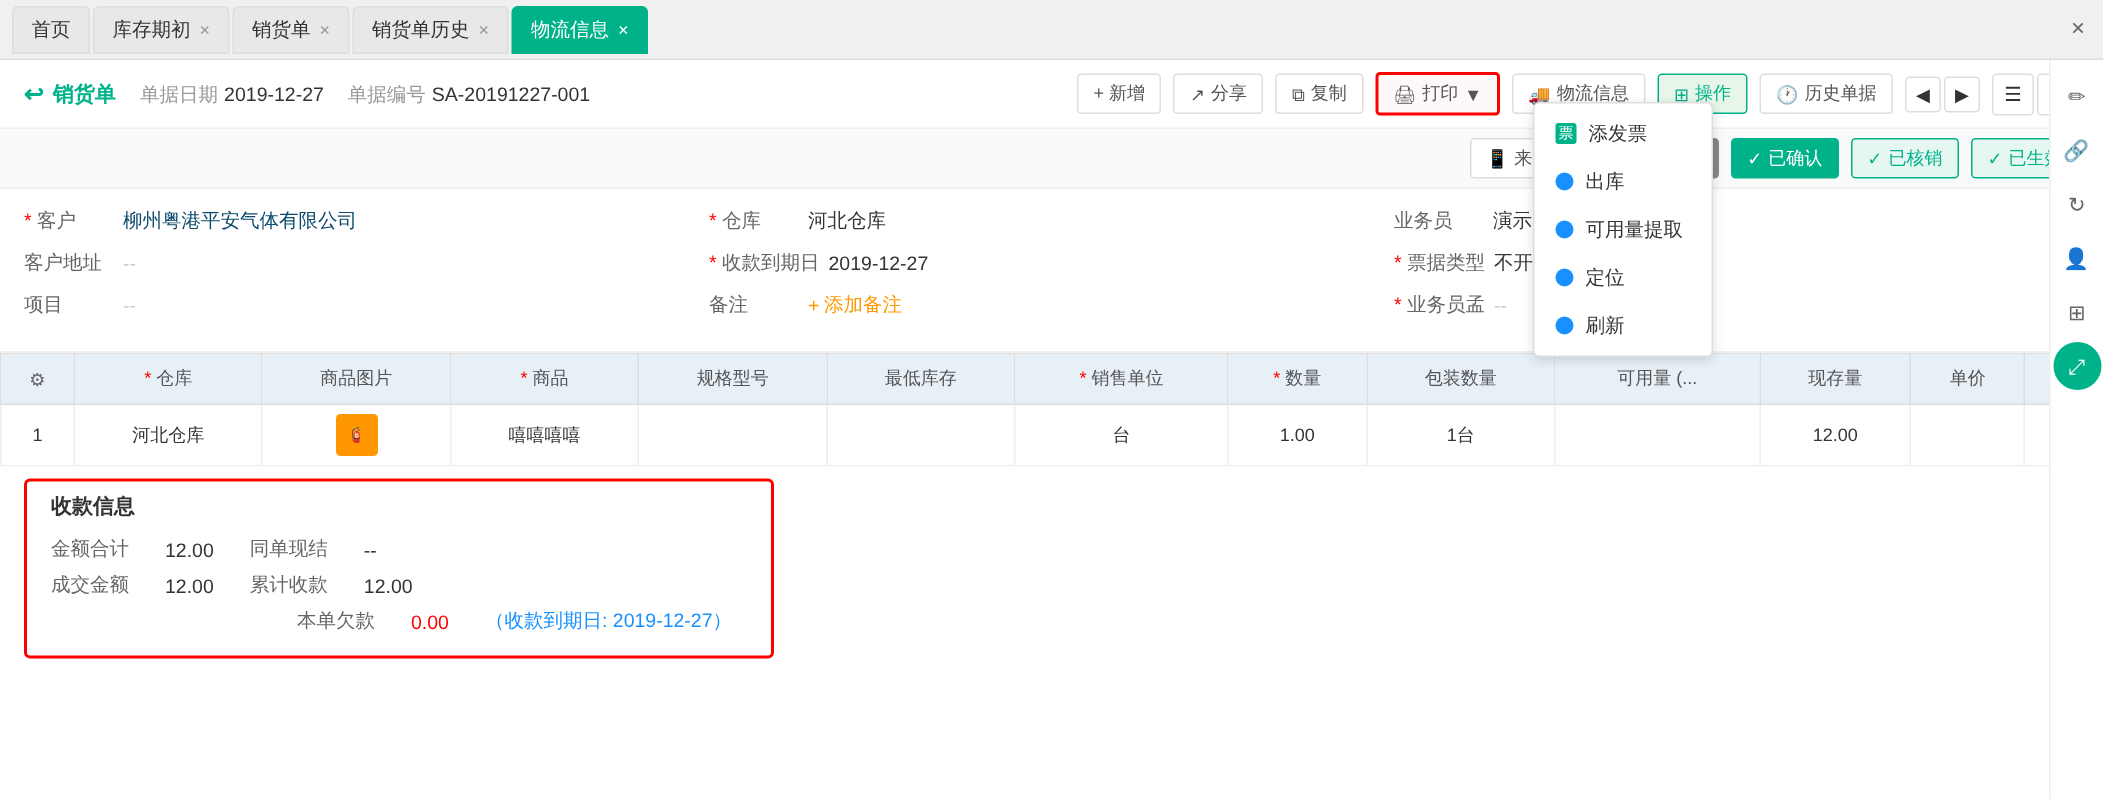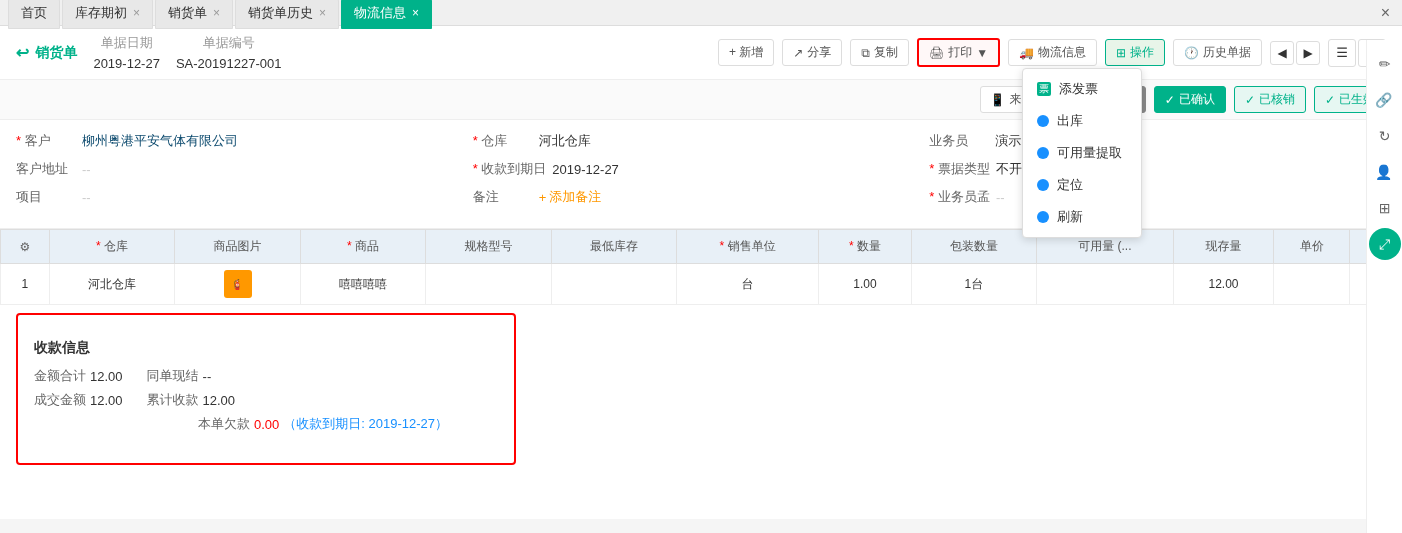--- a/index.html
+++ b/index.html
@@ -1,40 +1,40 @@
 <!DOCTYPE html>
 <html><head>
   <meta charset="utf-8">
   <style>
     * { box-sizing: border-box; margin: 0; padding: 0; }
     body { font-family: 'Microsoft YaHei', Arial, sans-serif; font-size: 13px; background: #f5f5f5; color: #333; overflow: hidden; }
 
     
     .tab-bar {
       display: flex; align-items: center; background: #f0f0f0; border-bottom: 1px solid #ddd;
-      height: 26px; padding: 0 8px; gap: 2px;
+      height: 40px; padding: 0 8px; gap: 2px;
     }
     .tab {
       display: flex; align-items: center; padding: 0 12px; height: 32px; border-radius: 4px 4px 0 0;
       cursor: pointer; font-size: 13px; gap: 6px; background: #e8e8e8; border: 1px solid #ddd;
     }
     .tab.highlight { background: #00b28a; color: #fff; border-color: #00b28a; }
     .tab-close { font-size: 12px; color: #999; cursor: pointer; }
     .tab-bar-right { margin-left: auto; font-size: 16px; cursor: pointer; color: #666; padding: 4px; }
 
     
     .main-content { background: #fff; height: calc(100vh - 40px); overflow: hidden; }
 
     
     .doc-header {
       display: flex; align-items: center; padding: 8px 16px; border-bottom: 1px solid #eee;
       gap: 16px; background: #fff;
     }
     .doc-title { display: flex; align-items: center; gap: 6px; color: #00b28a; font-weight: 600; font-size: 14px; }
-    .doc-meta { display: flex; align-items: center; gap: 4px; font-size: 13px; color: #666; flex-direction: column; }
+    .doc-meta { display: flex; align-items: center; gap: 4px; font-size: 13px; color: #666; }
     .doc-meta-label { color: #999; }
     .doc-meta-value { color: #333; }
     .doc-actions { margin-left: auto; display: flex; align-items: center; gap: 8px; }
     .btn-action {
       display: flex; align-items: center; gap: 4px; padding: 4px 10px; border: 1px solid #ddd;
       border-radius: 3px; cursor: pointer; background: #fff; font-size: 12px; color: #555;
     }
     .btn-action.active { background: #e8f5e9; border-color: #00b28a; color: #00b28a; }
     .btn-action.highlight-red { border: 2px solid #f00; background: #fff8f8; }
     .nav-arrows { display: flex; gap: 2px; }
@@ -73,26 +73,26 @@
       padding: 8px 6px; border: 1px solid #ddd; text-align: center; font-weight: normal;
       white-space: nowrap; color: #555; position: relative;
     }
     th .required-star { color: #f00; }
     td { padding: 6px 6px; border: 1px solid #eee; text-align: center; white-space: nowrap; }
     tr.subtotal-row td { background: #f9f9f9; color: #999; }
     .settings-icon { cursor: pointer; color: #666; }
 
     
     .payment-section {
-      border: 2px solid #f00; border-radius: 4px; padding: 24px 16px; margin: 8px 16px;
+      border: 2px solid #f00; border-radius: 4px; padding: 8px 16px; margin: 8px 16px;
       max-width: 500px; background: #fff;
     }
     .payment-title { font-weight: 600; font-size: 14px; margin-bottom: 10px; }
     .payment-row { display: flex; align-items: center; gap: 24px; margin-bottom: 6px; }
-    .payment-item { display: flex; align-items: center; gap: 4px; }
+    .payment-item { display: flex; align-items: center; gap: 24px; }
     .payment-item-label { color: #666; }
     .payment-item-value { color: #333; }
     .payment-item-value.red { color: #f00; }
     .payment-item-value.blue { color: #1890ff; }
 
     
     .dropdown-menu {
       position: absolute; top: 68px; right: 260px; background: #fff; border: 1px solid #ddd;
       border-radius: 4px; box-shadow: 0 2px 8px rgba(0,0,0,0.15); z-index: 100; min-width: 120px;
       padding: 4px 0;

